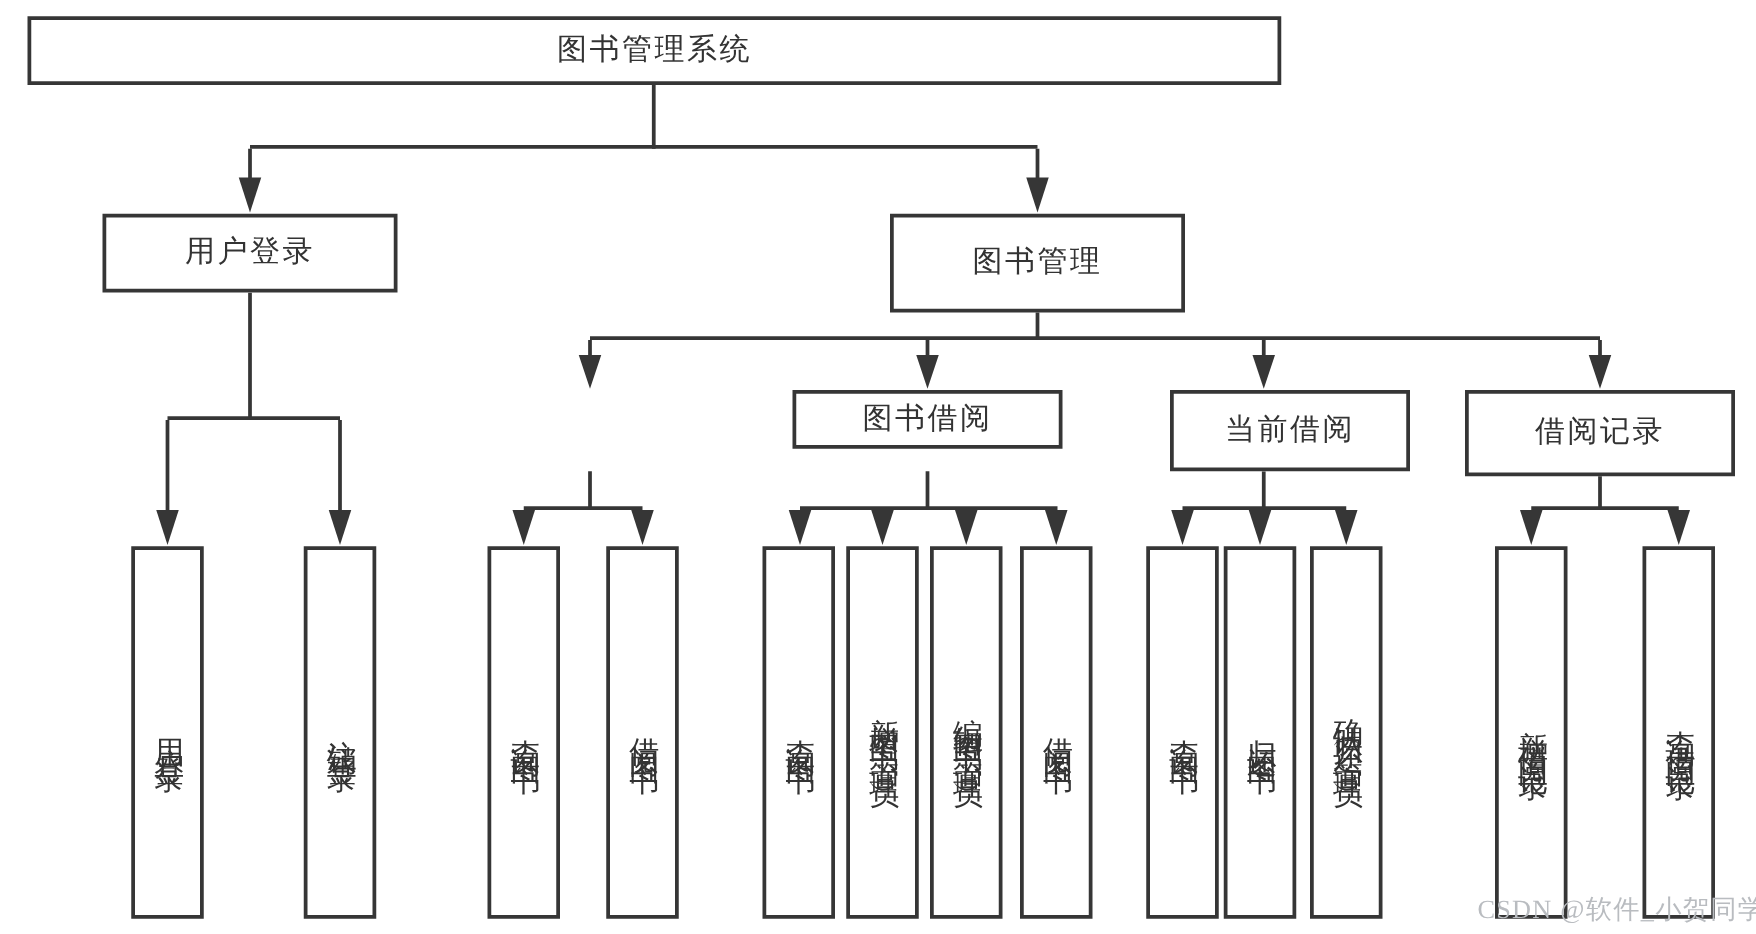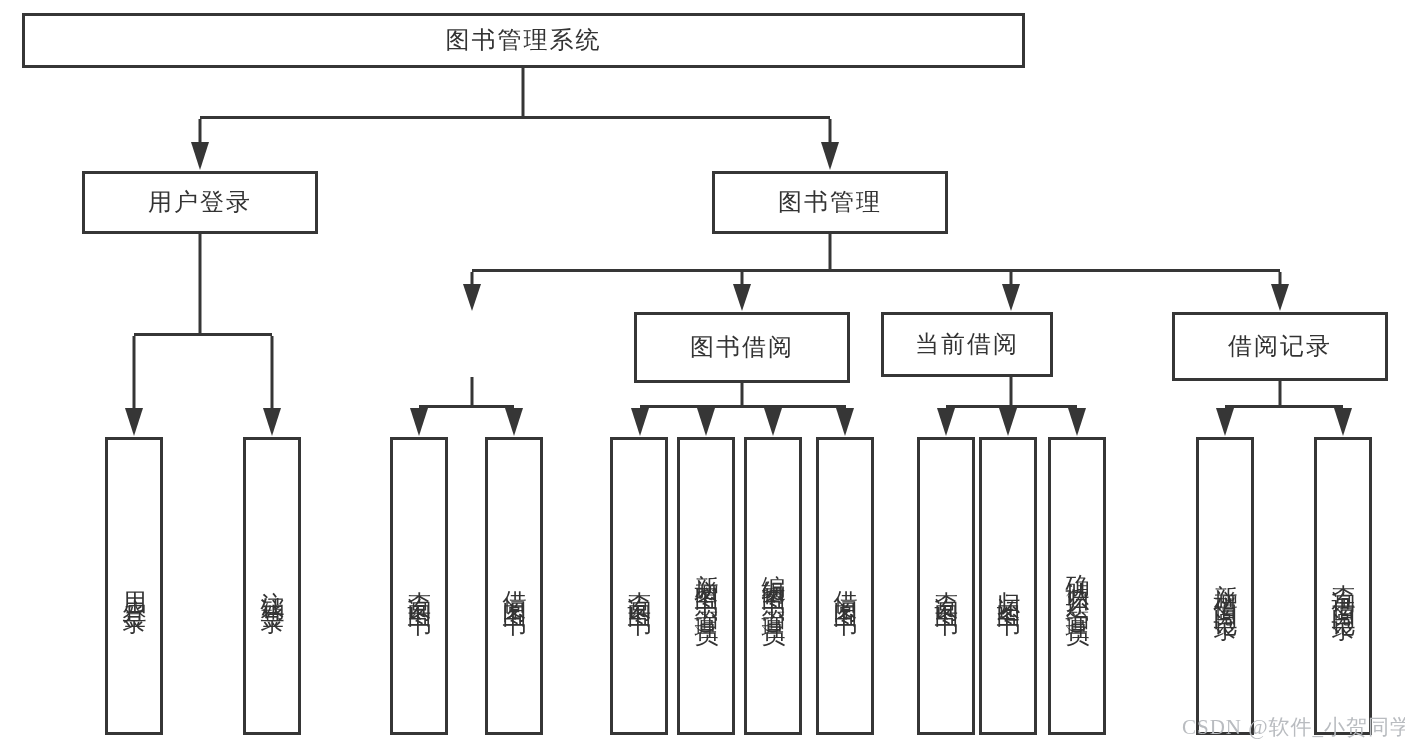--- a/index.html
+++ b/index.html
@@ -110,28 +110,28 @@
     <path class="arrow" d="M1334 408 L1352 408 L1343 436 Z"></path>
   </svg>
 
   <div class="node" style="left:22px;top:13px;width:1003px;height:55px">
     <span class="lbl">图书管理系统</span>
   </div>
 
   <div class="node" style="left:82px;top:171px;width:236px;height:63px">
     <span class="lbl">用户登录</span>
   </div>
-  <div class="node" style="left:712px;top:171px;width:236px;height:63px">
+  <div class="node" style="left:712px;top:171px;width:236px;height:79px">
     <span class="lbl">图书管理</span>
   </div>
 
-  <div class="node" style="left:634px;top:312px;width:216px;height:71px">
+  <div class="node" style="left:634px;top:312px;width:216px;height:47px">
     <span class="lbl">图书借阅</span>
   </div>
-  <div class="node" style="left:881px;top:312px;width:172px;height:65px">
+  <div class="node" style="left:936px;top:312px;width:192px;height:65px">
     <span class="lbl">当前借阅</span>
   </div>
   <div class="node" style="left:1172px;top:312px;width:216px;height:69px">
     <span class="lbl">借阅记录</span>
   </div>
 
   <div class="node vert" style="left:105px;top:437px;width:58px;height:298px">
     <span class="lbl">用户登录</span>
   </div>
   <div class="node vert" style="left:243px;top:437px;width:58px;height:298px">

